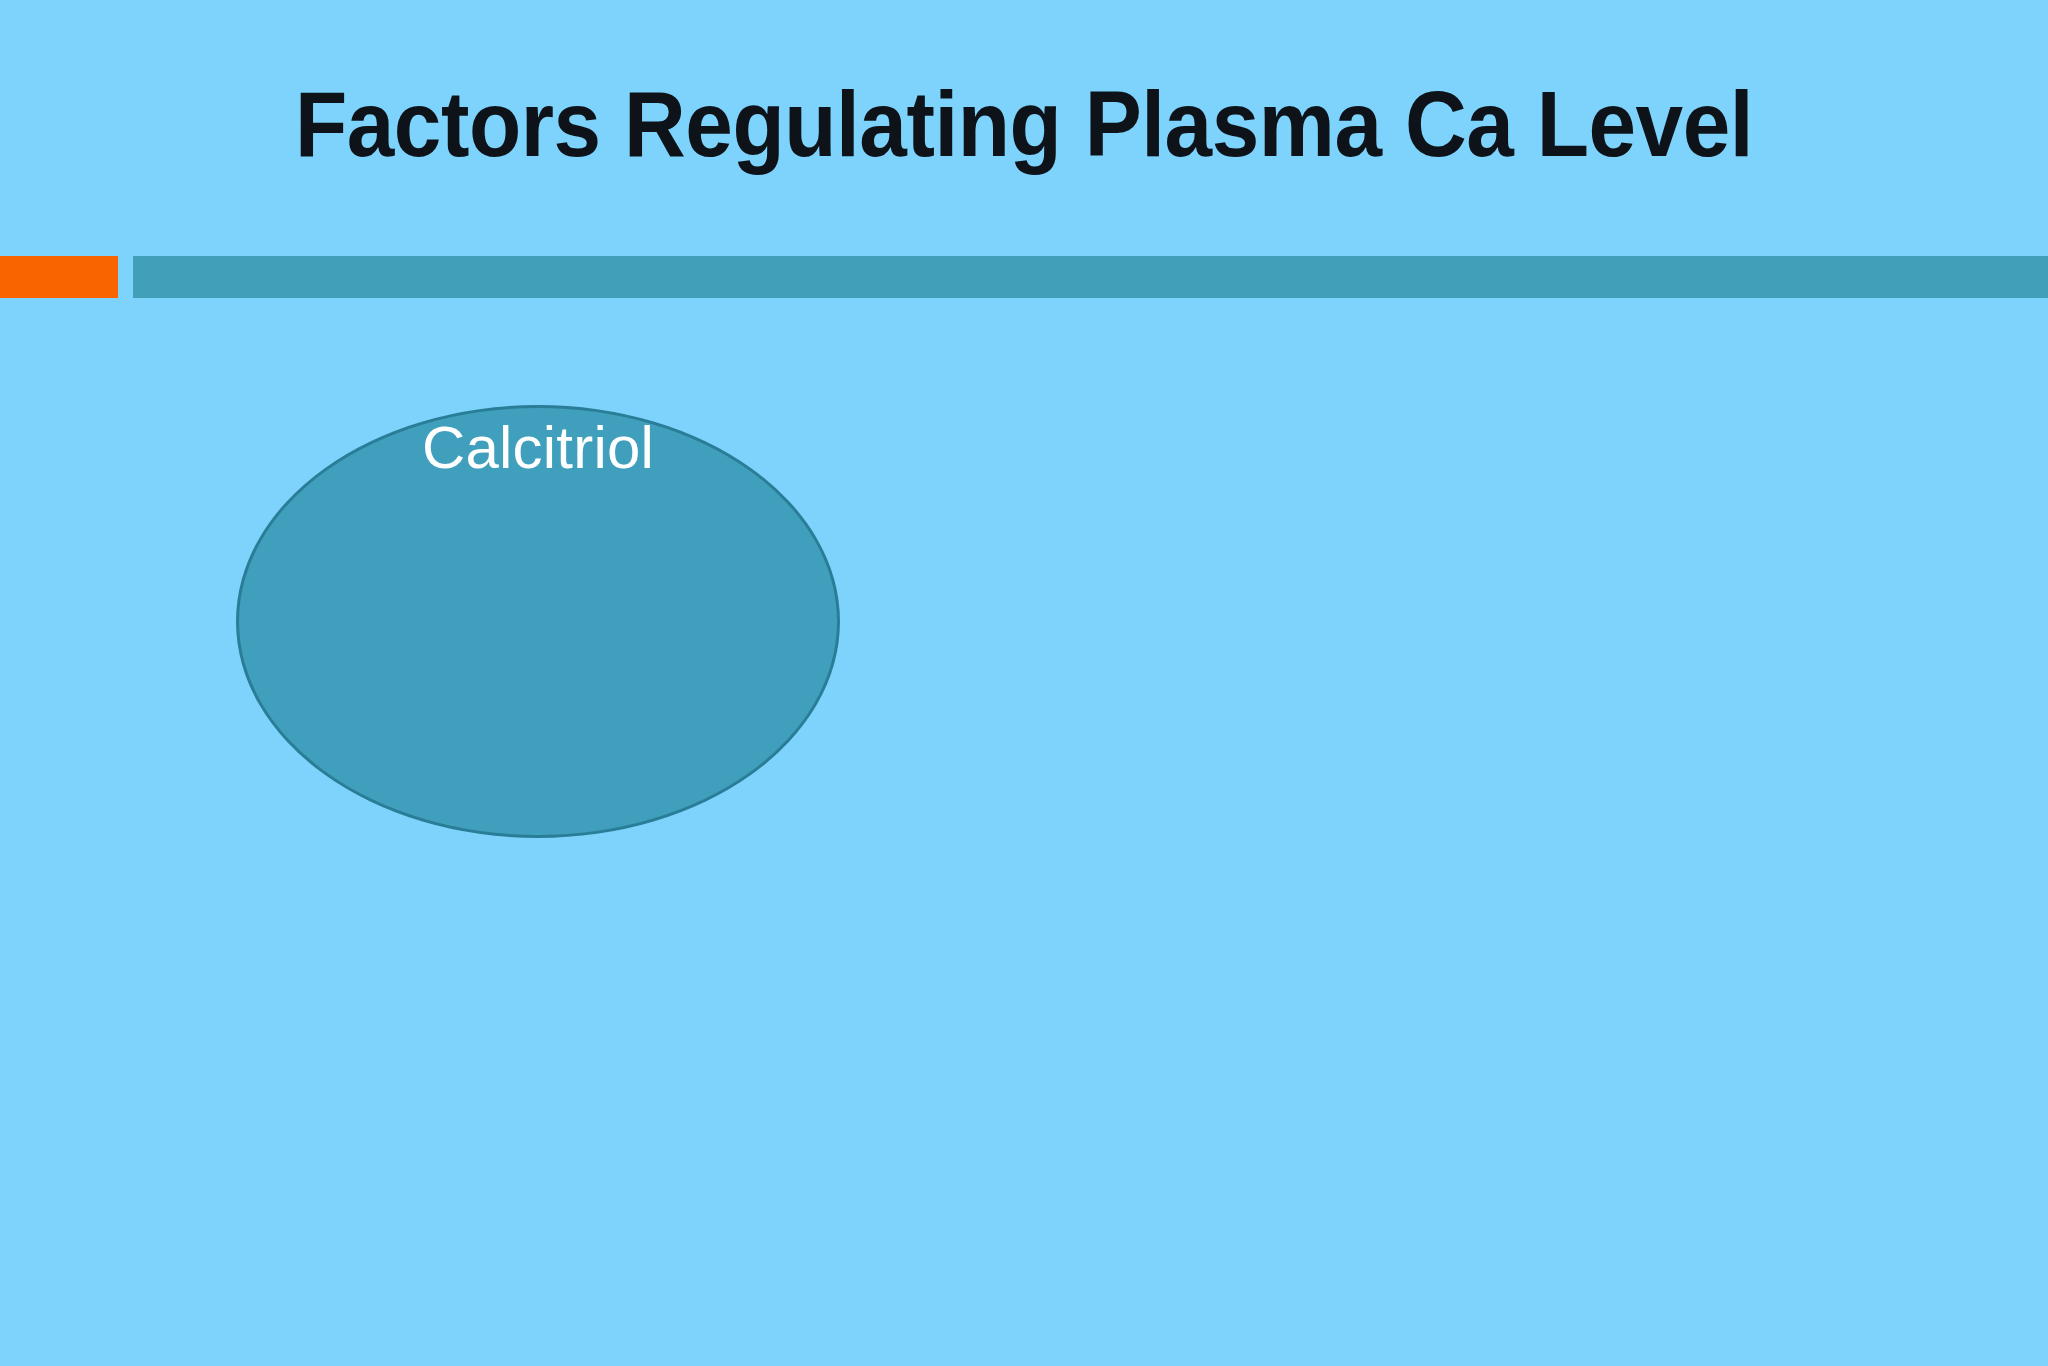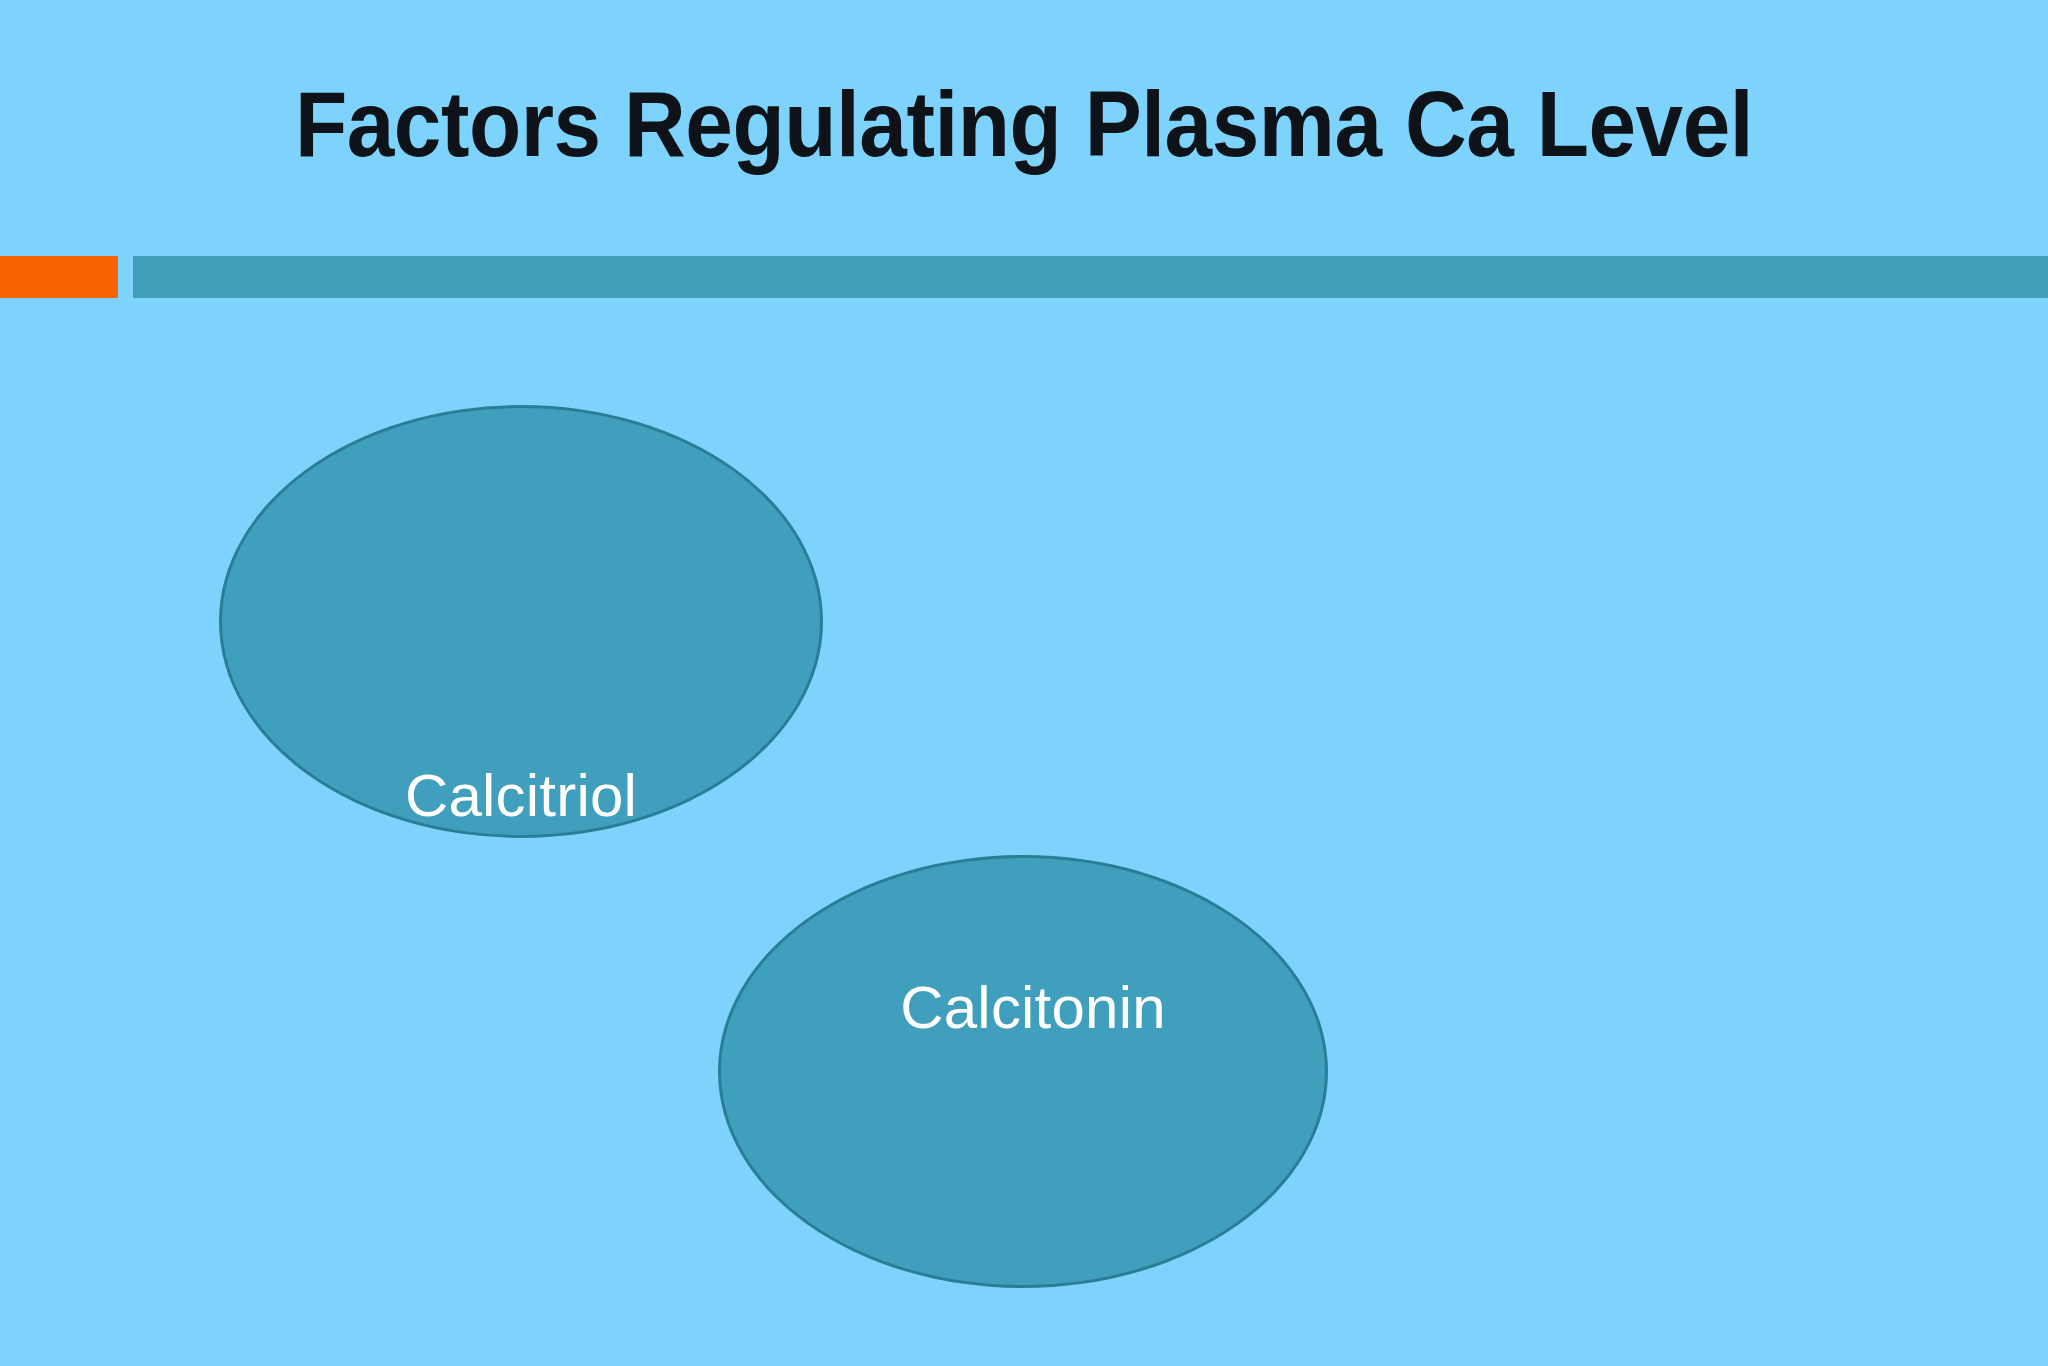--- a/index.html
+++ b/index.html
@@ -78,25 +78,25 @@
     font-weight: normal;
     font-size: 60px;
     line-height: 1.32;
     text-align: center;
     letter-spacing: 0.2px;
     word-break: break-all;
   }
 
   
   #node-calcitriol {
-    left: 219px;
+    left: 236px;
     top: 405px;
     width: 604px;
     height: 433px;
-    align-items: flex-end;
+    align-items: flex-start;
   }
   #node-calcitriol .node-label {
     width: 470px;
   }
 
   
   #node-pth {
     left: 1213px;
     top: 400px;
     width: 603px;
@@ -132,17 +132,14 @@
   <div class="accent-row">
     <div class="accent-orange"></div>
     <div class="accent-teal"></div>
   </div>
 
   <div id="node-calcitriol" class="node-ellipse">
     <span class="node-label">Calcitriol</span>
   </div>
 
 
-  <div id="node-calcitonin" class="node-ellipse">
-    <span class="node-label">Calcitonin</span>
-  </div>
 
 </div>
 
 </body></html>

